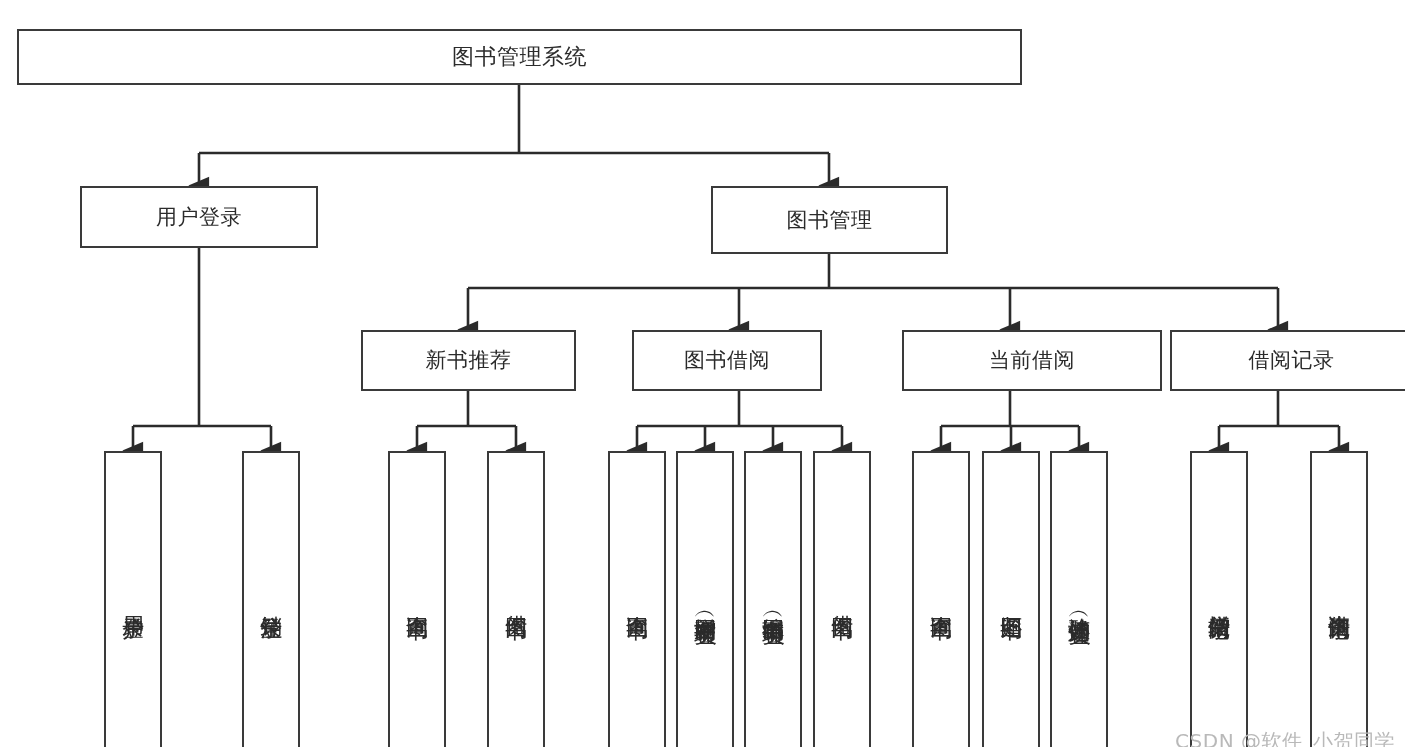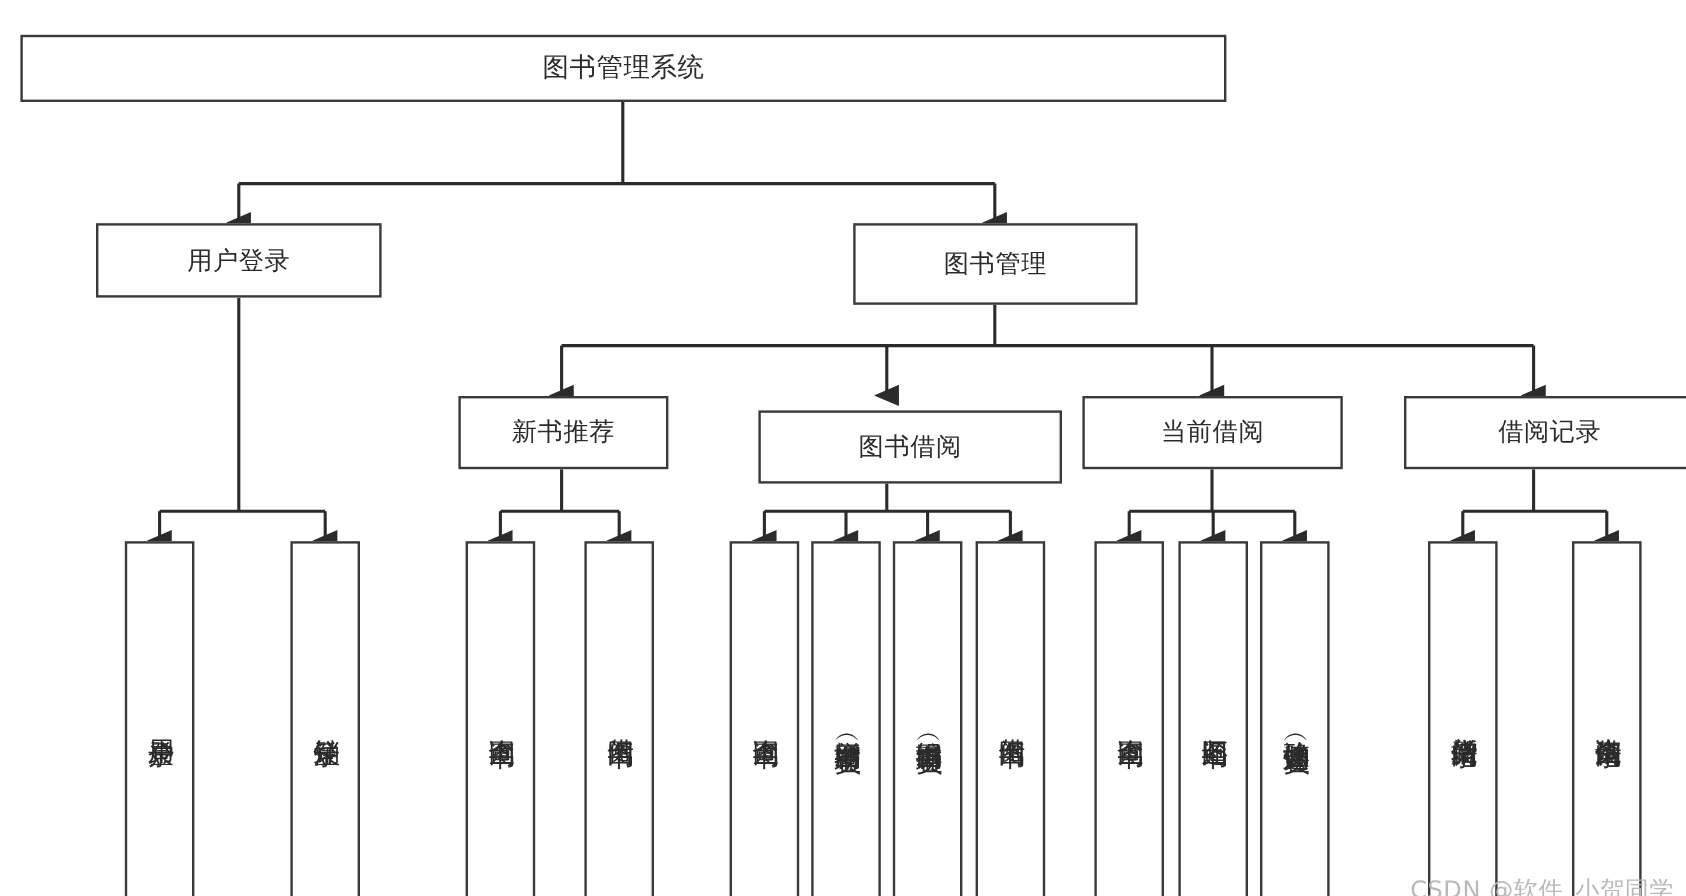--- a/index.html
+++ b/index.html
@@ -118,27 +118,27 @@
   <div id="node-layer">
       <div class="node root" style="left: 17px; top: 13px; width: 1005px; height: 56px;">
         <span class="label">图书管理系统</span>
       </div>
       <div class="node lvl2" style="left: 80px; top: 170px; width: 238px; height: 62px;">
         <span class="label">用户登录</span>
       </div>
       <div class="node lvl2" style="left: 711px; top: 170px; width: 237px; height: 68px;">
         <span class="label">图书管理</span>
       </div>
-      <div class="node lvl3" style="left: 382px; top: 314px; width: 175px; height: 61px;">
+      <div class="node lvl3" style="left: 361px; top: 314px; width: 215px; height: 61px;">
         <span class="label">新书推荐</span>
       </div>
-      <div class="node lvl3" style="left: 632px; top: 326px; width: 253px; height: 61px;">
+      <div class="node lvl3" style="left: 632px; top: 314px; width: 190px; height: 61px;">
         <span class="label">图书借阅</span>
       </div>
-      <div class="node lvl3" style="left: 902px; top: 314px; width: 217px; height: 61px;">
+      <div class="node lvl3" style="left: 902px; top: 314px; width: 260px; height: 61px;">
         <span class="label">当前借阅</span>
       </div>
       <div class="node lvl3" style="left: 1170px; top: 314px; width: 243px; height: 61px;">
         <span class="label">借阅记录</span>
       </div>
       <div class="node leaf" style="left: 104px; top: 435px; width: 58px; height: 298px;">
         <span class="label">用户登录</span>
       </div>
       <div class="node leaf" style="left: 242px; top: 435px; width: 58px; height: 298px;">
         <span class="label">注销登录</span>

